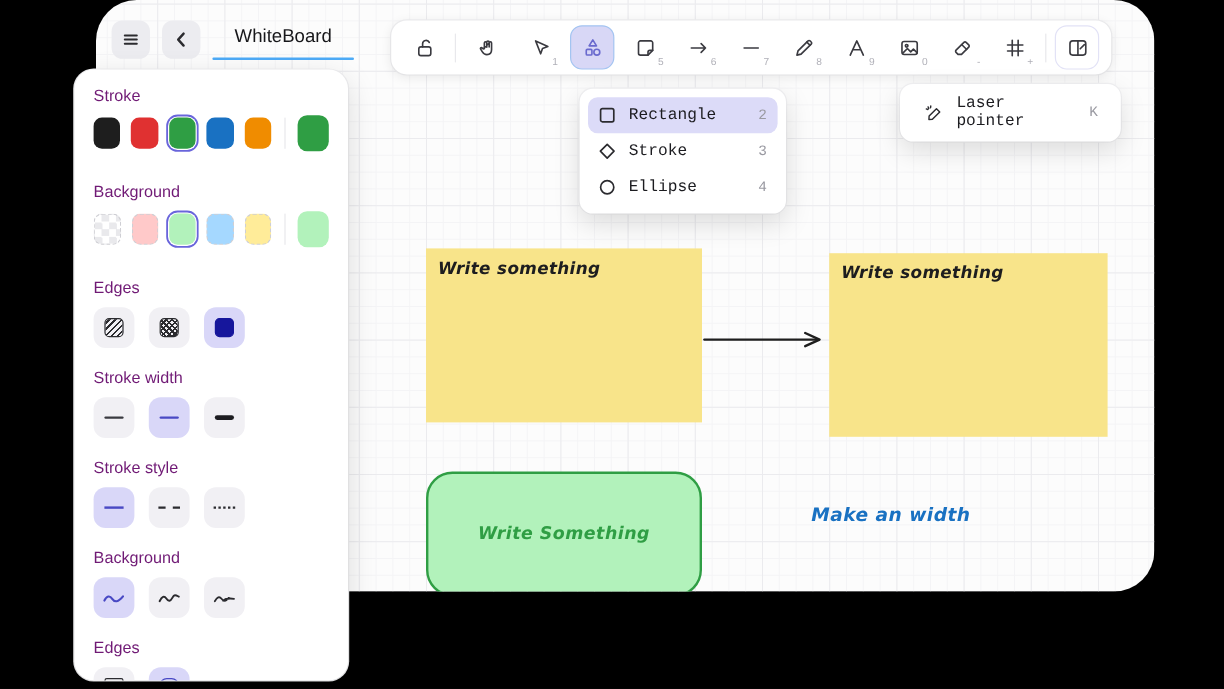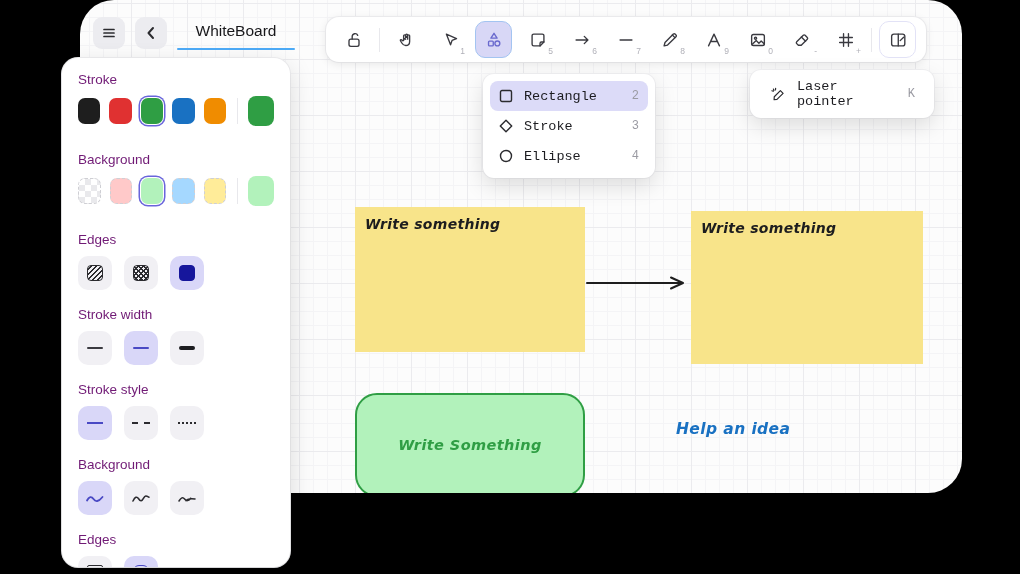--- a/index.html
+++ b/index.html
@@ -272,21 +272,21 @@
     <svg class="cv-arrow" width="110" height="16" viewBox="0 0 110 16">
       <path d="M2 8h94" stroke="#1e1e1e" stroke-width="2" fill="none" stroke-linecap="round"></path>
       <path d="M86 2.5L98 8l-12 5.5" stroke="#1e1e1e" stroke-width="2" fill="none" stroke-linecap="round" stroke-linejoin="round"></path>
     </svg>
 
     <div class="greenbox">
       <span>Write Something</span>
     </div>
 
     <div class="idea">
-      <span>Help an idea</span>
+      <span>Make an width</span>
     </div>
 
     <button class="qbtn">
       <span class="qcirc">?</span>
     </button>
     <button class="helppill">
       <span>Help</span>
     </button>
   </div>
 

